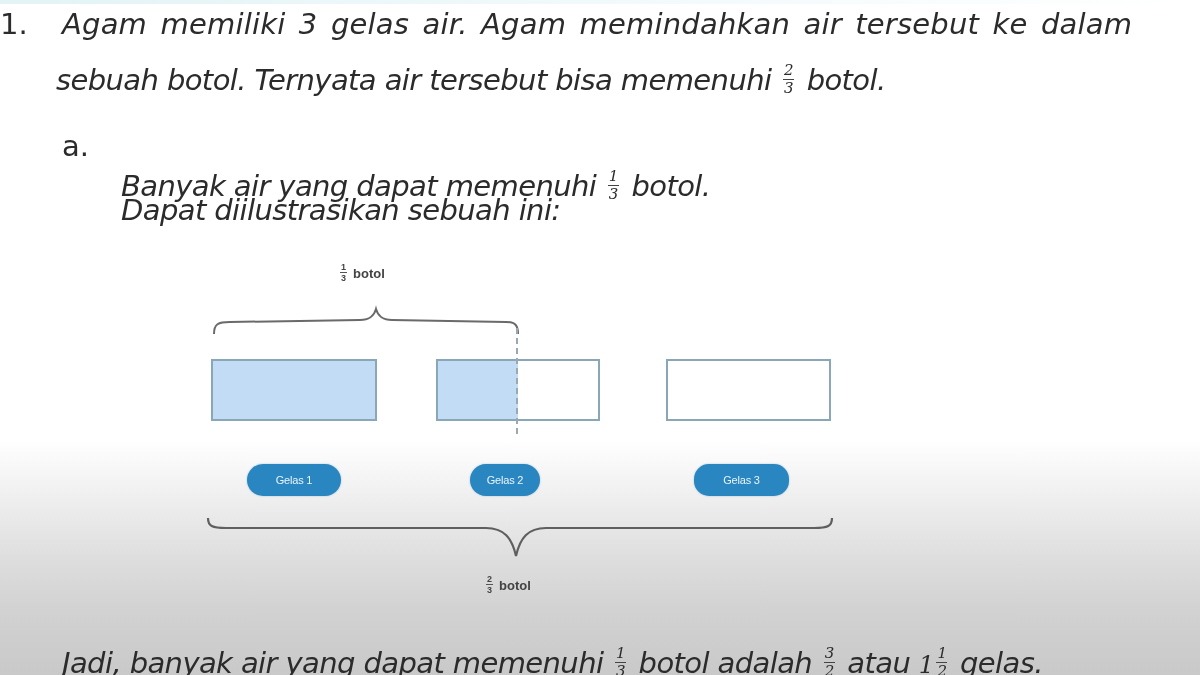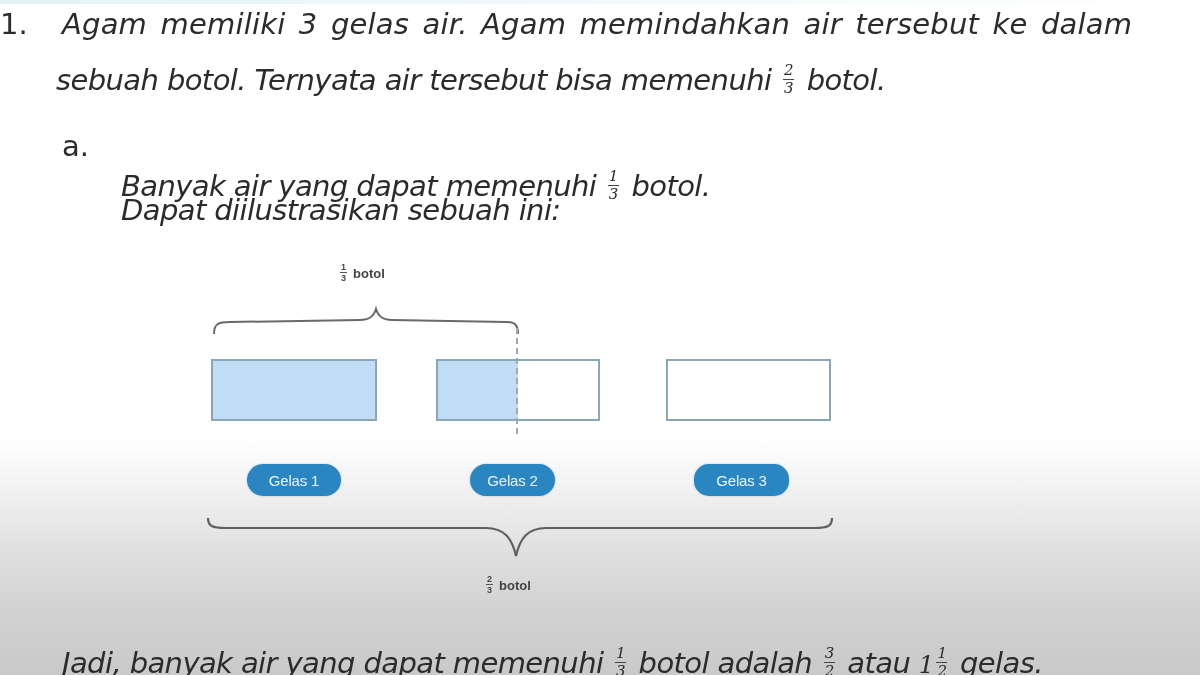--- a/index.html
+++ b/index.html
@@ -107,21 +107,21 @@
       width: 0;
       border-left: 2px dashed #9aa8b2;
     }
     .pill {
       position: absolute;
       height: 32px;
       border-radius: 16px;
       background: #2a86c0;
       color: #e9f4fb;
       font-family: "Liberation Sans", sans-serif;
-      font-size: 15px;
+      font-size: 11px;
       display: flex;
       align-items: center;
       justify-content: center;
       box-shadow: 0 0 2px rgba(40,120,170,0.4);
       letter-spacing: -0.2px;
     }
     svg.brace {
       position: absolute;
       overflow: visible;
     }
@@ -171,21 +171,21 @@
 
   <div class="glass full" style="left:211px; top:359px; width:166px;"></div>
   <div class="glass" style="left:436px; top:359px; width:164px;">
     <div class="half-fill"></div>
   </div>
   <div class="glass" style="left:666px; top:359px; width:165px;"></div>
 
   <div class="dash-line" style="left:516px; top:328px; height:106px;"></div>
 
   <div class="pill" style="left:247px; top:464px; width:94px;">Gelas 1</div>
-  <div class="pill" style="left:470px; top:464px; width:85px;">Gelas 2</div>
+  <div class="pill" style="left:470px; top:464px; width:70px;">Gelas 2</div>
   <div class="pill" style="left:694px; top:464px; width:95px;border-radius:15px;">Gelas 3</div>
 
   <svg class="brace" style="left:206px; top:516px;" width="628" height="44">
     <path d="M2 2 C2 10, 6 12, 20 12 L280 12 C298 12, 306 22, 310 40 C314 22, 322 12, 340 12 L608 12 C622 12, 626 10, 626 2" fill="none" stroke="#5f5f5f" stroke-width="2.2"></path>
   </svg>
 
   <div class="diagram-label" style="left:486px; top:575px;">
     <span class="frac">
       <span class="n">2</span>
       <span class="d">3</span>

